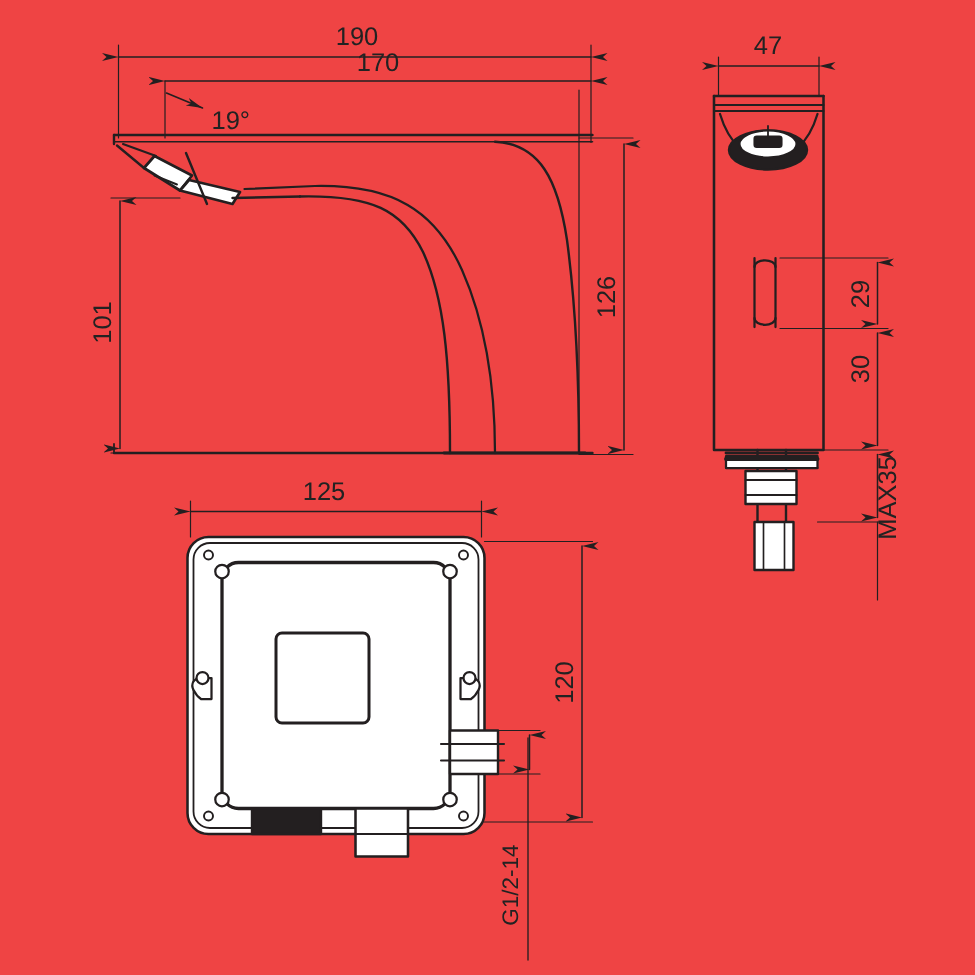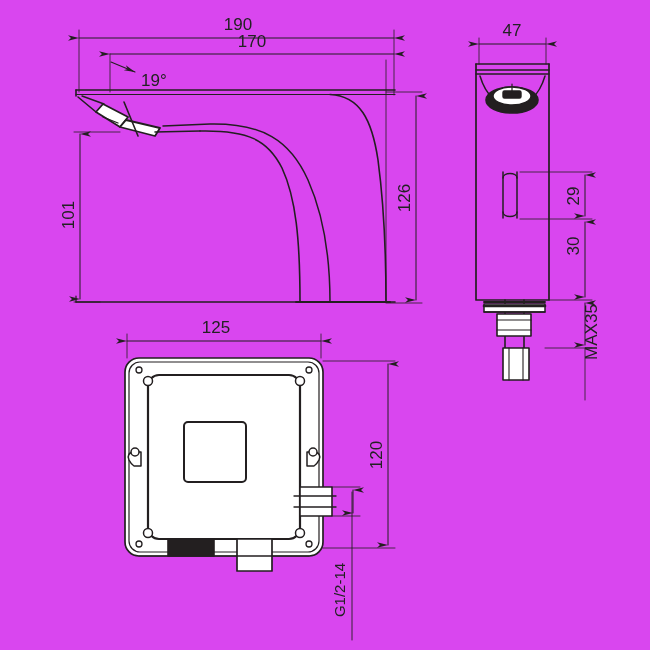--- a/index.html
+++ b/index.html
@@ -1,17 +1,17 @@
 <!DOCTYPE html>
 <html><head>
 <meta charset="utf-8">
 <style>
   html,body{margin:0;padding:0;background:#ffffff;}
   body{width:650px;height:650px;font-family:"Liberation Sans",sans-serif;color:#1a1a1a;overflow:hidden;}
-  #sheet{position:relative;width:650px;height:650px;background:#d946ef;}
+  #sheet{position:relative;width:650px;height:650px;background:#ef4444;}
   svg{display:block;}
   .dimtext{font-family:"Liberation Sans",sans-serif;font-size:17px;fill:#222;}
   .dimtext-sm{font-family:"Liberation Sans",sans-serif;font-size:15px;fill:#222;}
 </style>
 </head>
 <body>
 
 <div id="sheet">
 <svg width="650" height="650" viewBox="0 0 650 650">
   <defs>

